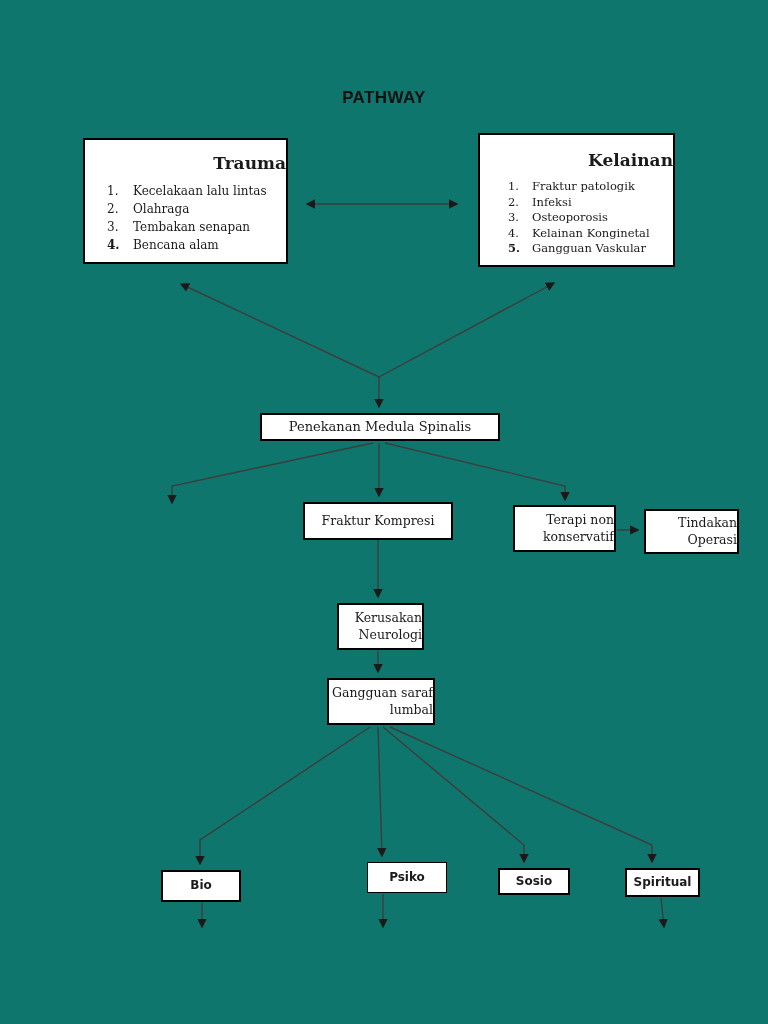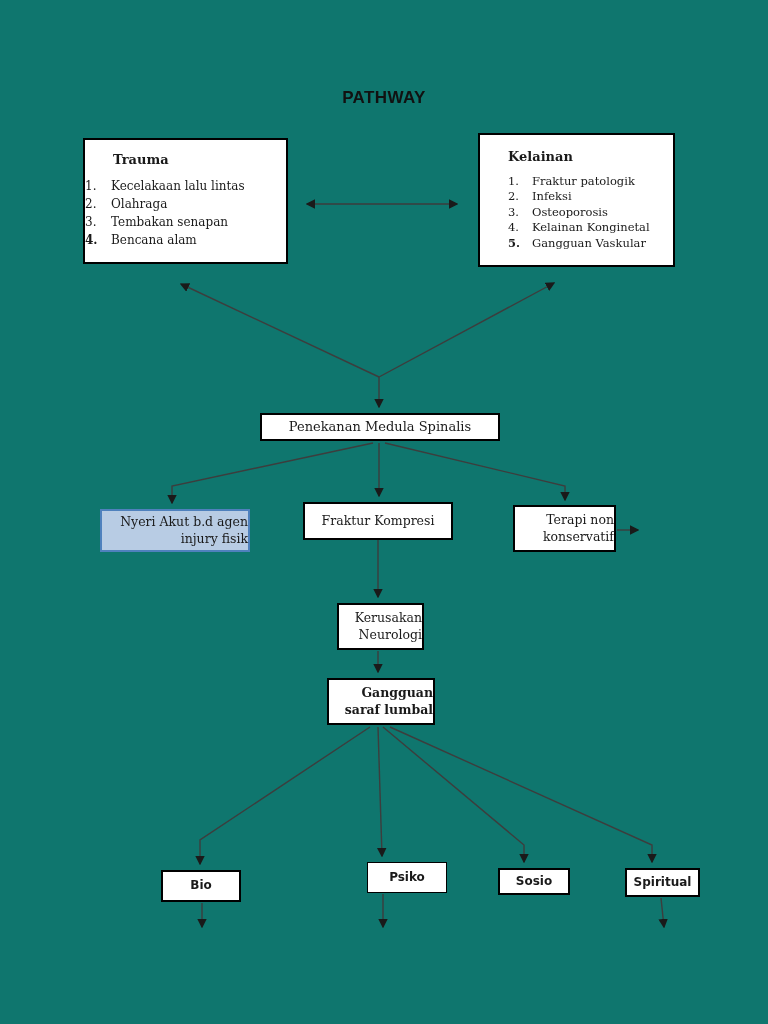--- a/index.html
+++ b/index.html
@@ -13,45 +13,45 @@
     font-size:17px; letter-spacing:0.4px; color:#111;
   }
   .box {
     position:absolute; border:2px solid #000; background:#fff;
     display:flex; align-items:center; justify-content:center;
     text-align:right; font-size:12.5px; line-height:1.3; box-sizing:border-box;
   }
   
   .list-box { display:block; text-align:left; }
   .list-box .head {
-    text-align:left; font-weight:bold; font-size:13px; margin-top:12px;margin-left:28px;
+    text-align:right; font-weight:bold; font-size:17px; margin-top:12px;
   }
   .list-box ol { margin:8px 0 0 0; padding:0; counter-reset:it; list-style:none; }
   .list-box li { counter-increment:it; font-size:12px; }
   .list-box li::before { content:counter(it) ".";	display:inline-block; width:26px; }
   .list-box li:last-child::before { font-weight:bold; }
   .trauma { left:83px; top:138px; width:205px; height:126px; }
-  .trauma ol { }
+  .trauma ol { padding-left:22px; }
   .trauma li { line-height:18px; }
   .kelainan { left:478px; top:133px; width:197px; height:134px; }
   .kelainan .head { margin-top:14px; }
   .kelainan ol { padding-left:28px; }
   .kelainan li { font-size:11.5px; line-height:15.5px; }
   .kelainan li::before { width:24px; }
 
   .penekanan { left:260px; top:413px; width:240px; height:28px; font-size:13px; }
   .nyeri {
     left:100px; top:509px; width:150px; height:43px;
     background:#b8cce4; border:2px solid #4f81bd;
   }
   .fraktur   { left:303px; top:502px; width:150px; height:38px; }
   .terapi    { left:513px; top:505px; width:103px; height:47px; }
   .tindakan  { left:644px; top:509px; width:95px;  height:45px; }
   .kerusakan { left:337px; top:603px; width:87px;  height:47px; }
-  .gangguan  { left:327px; top:678px; width:108px; height:47px; border-width:2.5px;font-weight:bold; }
+  .gangguan  { left:327px; top:678px; width:108px; height:47px; border-width:2.5px; }
 
   .leaf {
     font-family:"DejaVu Sans", sans-serif; font-weight:bold; font-size:12px;
   }
   .bio       { left:161px; top:870px; width:80px; height:32px; border-width:2.5px; }
   .psiko     { left:343px; top:862px; width:80px; height:31px; border-width:1.5px;margin-left:24px; }
   .sosio     { left:498px; top:868px; width:72px; height:27px; }
   .spiritual { left:625px; top:868px; width:75px; height:29px; border-width:2.5px; }
 
   .wires { position:absolute; left:0; top:0; width:768px; height:1024px; }
@@ -147,26 +147,26 @@
       <li>Fraktur patologik</li>
       <li>Infeksi</li>
       <li>Osteoporosis</li>
       <li>Kelainan Konginetal</li>
       <li>Gangguan Vaskular</li>
     </ol>
   </div>
 
   <div class="box penekanan">Penekanan Medula Spinalis</div>
 
-  <div class="box nyeri">Nyeri Akut b.d agen injury fisik</div>
 
   <div class="box fraktur">Fraktur Kompresi</div>
 
   <div class="box terapi">Terapi non konservatif</div>
 
+  <div class="box tindakan">Tindakan Operasi</div>
 
   <div class="box kerusakan">Kerusakan Neurologi</div>
 
   <div class="box gangguan">Gangguan saraf lumbal</div>
 
   <div class="box leaf bio">Bio</div>
   <div class="box leaf psiko">Psiko</div>
   <div class="box leaf sosio">Sosio</div>
   <div class="box leaf spiritual">Spiritual</div>
 

